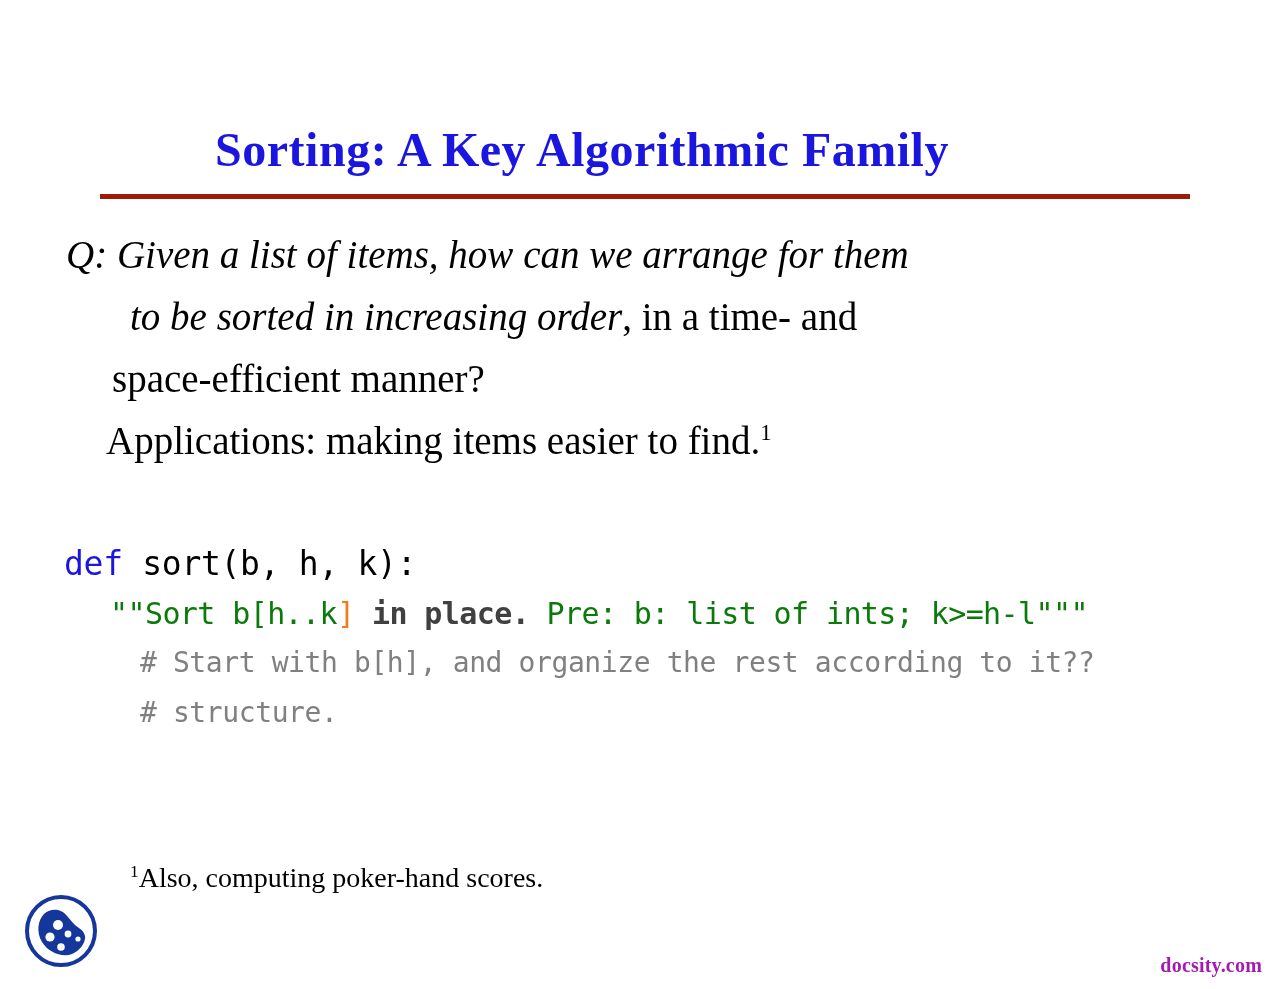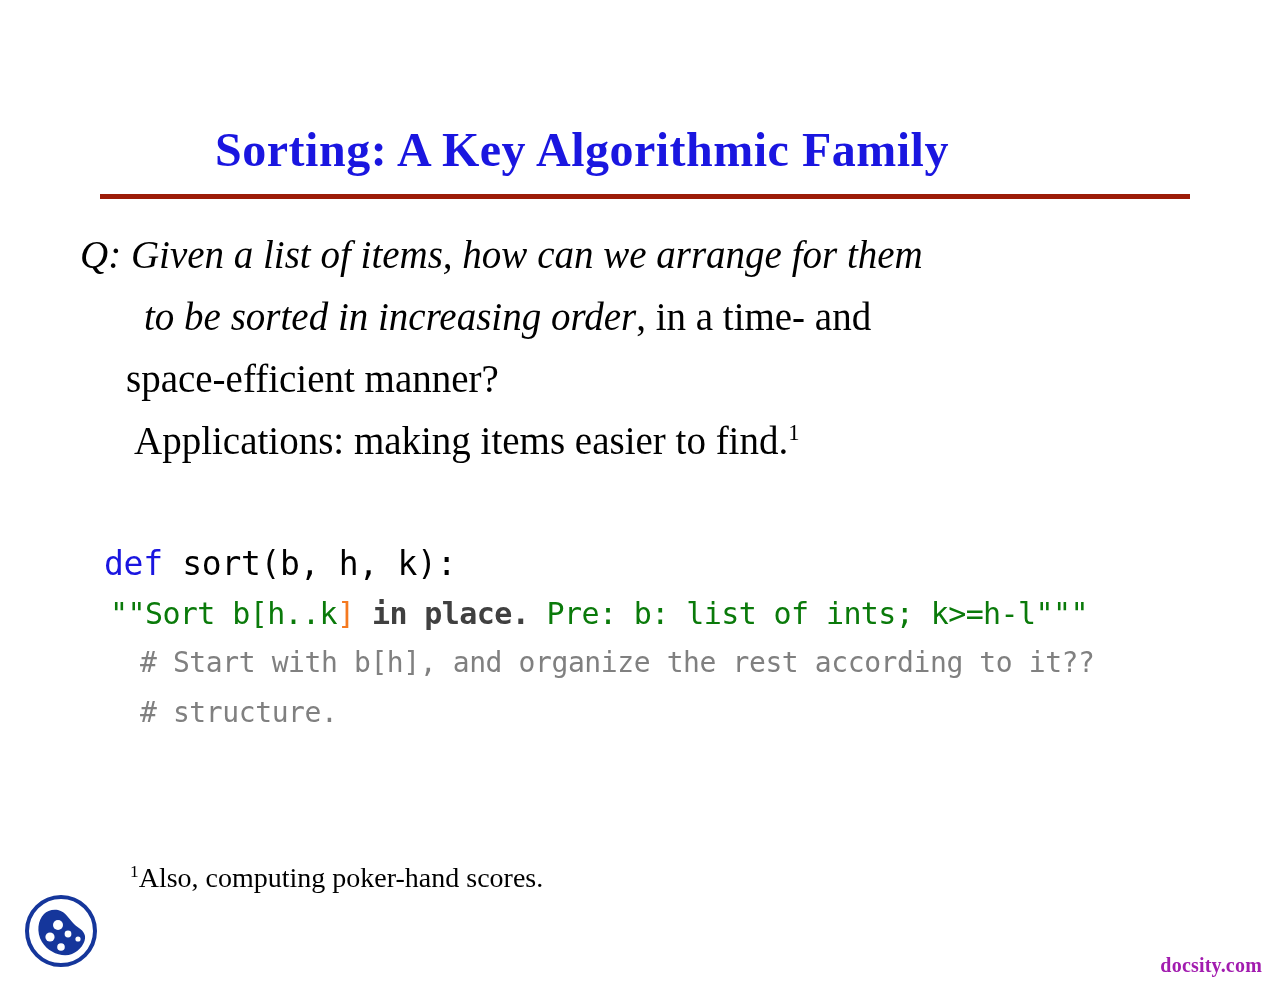--- a/index.html
+++ b/index.html
@@ -45,33 +45,33 @@
     left: 100px;
     top: 194px;
     width: 1090px;
     height: 5px;
     background: #9c1c08;
   }
 
   
   .question-block {
     position: absolute;
-    left: 80px;
+    left: 66px;
     top: 224px;
     width: 1180px;
   }
   .q-line {
     font-size: 39px;
     line-height: 62px;
     white-space: nowrap;
   }
   .q-line.l1 { margin-left: 0px; }
   .q-line.l2 { margin-left: 64px; }
   .q-line.l3 { margin-left: 46px; }
-  .q-line.l4 { margin-left: 54px; }
+  .q-line.l4 { margin-left: 40px; }
   .ital {
     font-style: italic;
   }
   .roman {
     font-style: normal;
   }
   .sup {
     font-size: 0.58em;
     vertical-align: super;
     line-height: 0;
@@ -100,21 +100,21 @@
     font-size: 30px;
     line-height: 48px;
     letter-spacing: -0.6px;
   }
   .code-line.comment-line {
     margin-left: 76px;
     font-size: 28px;
     line-height: 50px;
     letter-spacing: -0.4px;
   }
-  .kw-def { color: #1a16e0; margin-left: 40px; }
+  .kw-def { color: #1a16e0; }
   .code-plain { color: #000000; text-align: right; }
   .doc-green { color: #0a7a0a; }
   .doc-orange { color: #404040; font-weight: bold; }
   .doc-bracket { color: #f5791f; }
   .comment-grey { color: #808080; }
 
   
   .footnote {
     position: absolute;
     left: 130px;

